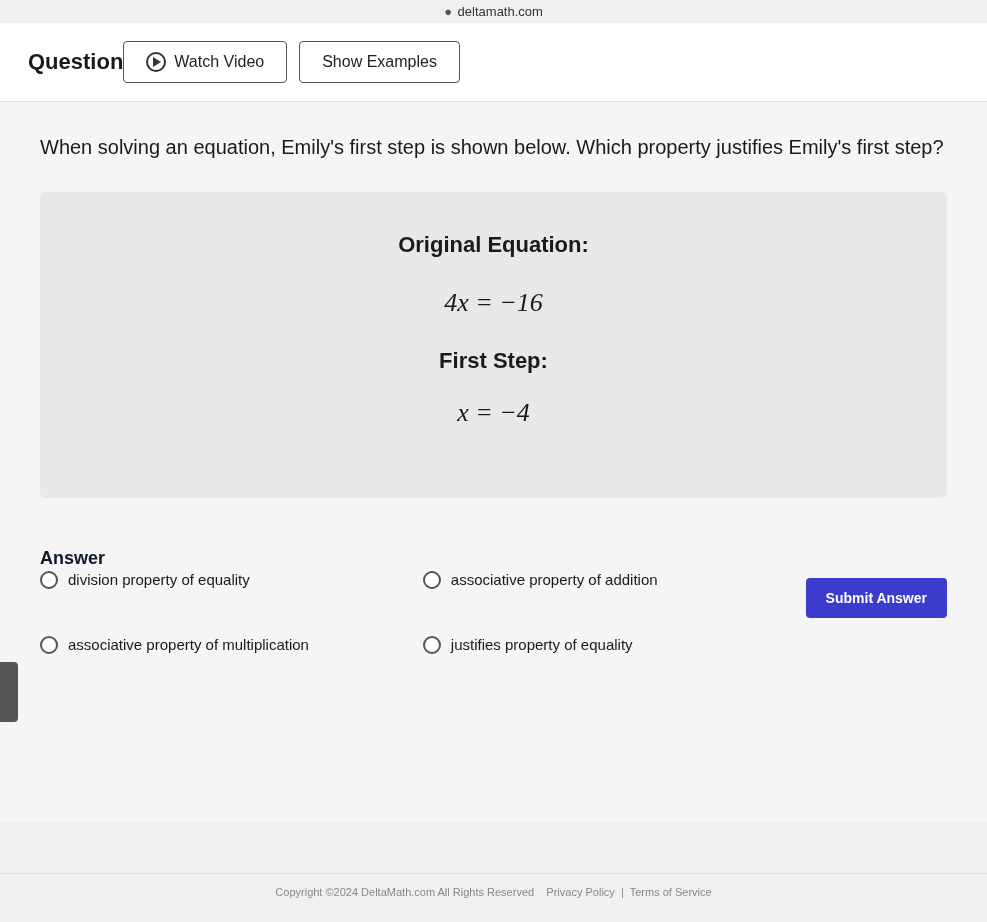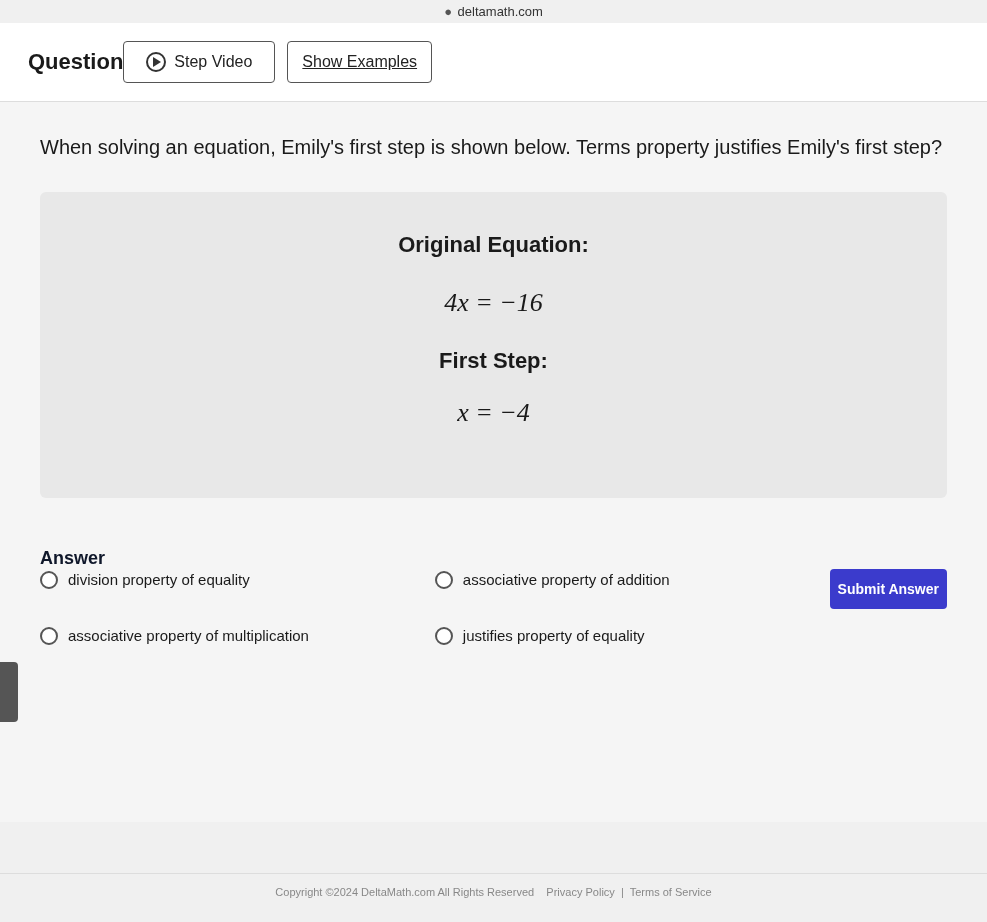--- a/index.html
+++ b/index.html
@@ -81,27 +81,26 @@
       height: 0;
       border-top: 5px solid transparent;
       border-bottom: 5px solid transparent;
       border-left: 8px solid #333;
       margin-left: 2px;
     }
 
     .btn-show-examples {
       border: 1.5px solid #555;
       background: #fff;
-      padding: 10px 14px;
+      padding: 10px 22px;
       font-size: 16px;
       font-family: Arial, sans-serif;
       cursor: pointer;
       border-radius: 4px;
       color: #222;
-      text-decoration: underline;
     }
 
     .main-content {
       background-color: #f5f5f5;
       padding: 30px 40px 20px 40px;
       min-height: 720px;
     }
 
     .question-text {
       font-size: 20px;
@@ -184,29 +183,29 @@
       font-size: 15px;
       color: #1a1a1a;
       font-family: Arial, sans-serif;
       line-height: 1.4;
     }
 
     .submit-btn {
       background-color: #3b3bcc;
       color: #fff;
       border: none;
-      padding: 12px 8px;
+      padding: 12px 20px;
       font-size: 14px;
       font-family: Arial, sans-serif;
       border-radius: 4px;
       cursor: pointer;
       white-space: nowrap;
       font-weight: bold;
       align-self: start;
-      margin-top: 0;
+      margin-top: 9px;
     }
 
     .footer {
       position: absolute;
       bottom: 12px;
       left: 0;
       right: 0;
       background-color: #f0f0f0;
       padding: 12px 20px;
       text-align: center;
@@ -239,31 +238,31 @@
   <span>deltamath.com</span>
 </div>
 
 <div class="header">
   <div class="header-title">Question</div>
   <div class="header-buttons">
     <button class="btn-watch-video">
       <div class="play-icon">
         <div class="play-triangle"></div>
       </div>
-      <span>Step Video</span>
+      <span>Watch Video</span>
     </button>
     <button class="btn-show-examples">
       <span>Show Examples</span>
     </button>
   </div>
 </div>
 
 <div class="main-content">
 
-  <div class="question-text">When solving an equation, Emily's first step is shown below. Terms property justifies Emily's first step?</div>
+  <div class="question-text">When solving an equation, Emily's first step is shown below. Which property justifies Emily's first step?</div>
 
   <div class="equation-box">
     <div class="equation-label">Original Equation:</div>
     <div class="equation-line">
       <span>4<i>x</i> = −16</span>
     </div>
     <div class="step-label">First Step:</div>
     <div class="equation-line">
       <span><i>x</i> = −4</span>
     </div>

